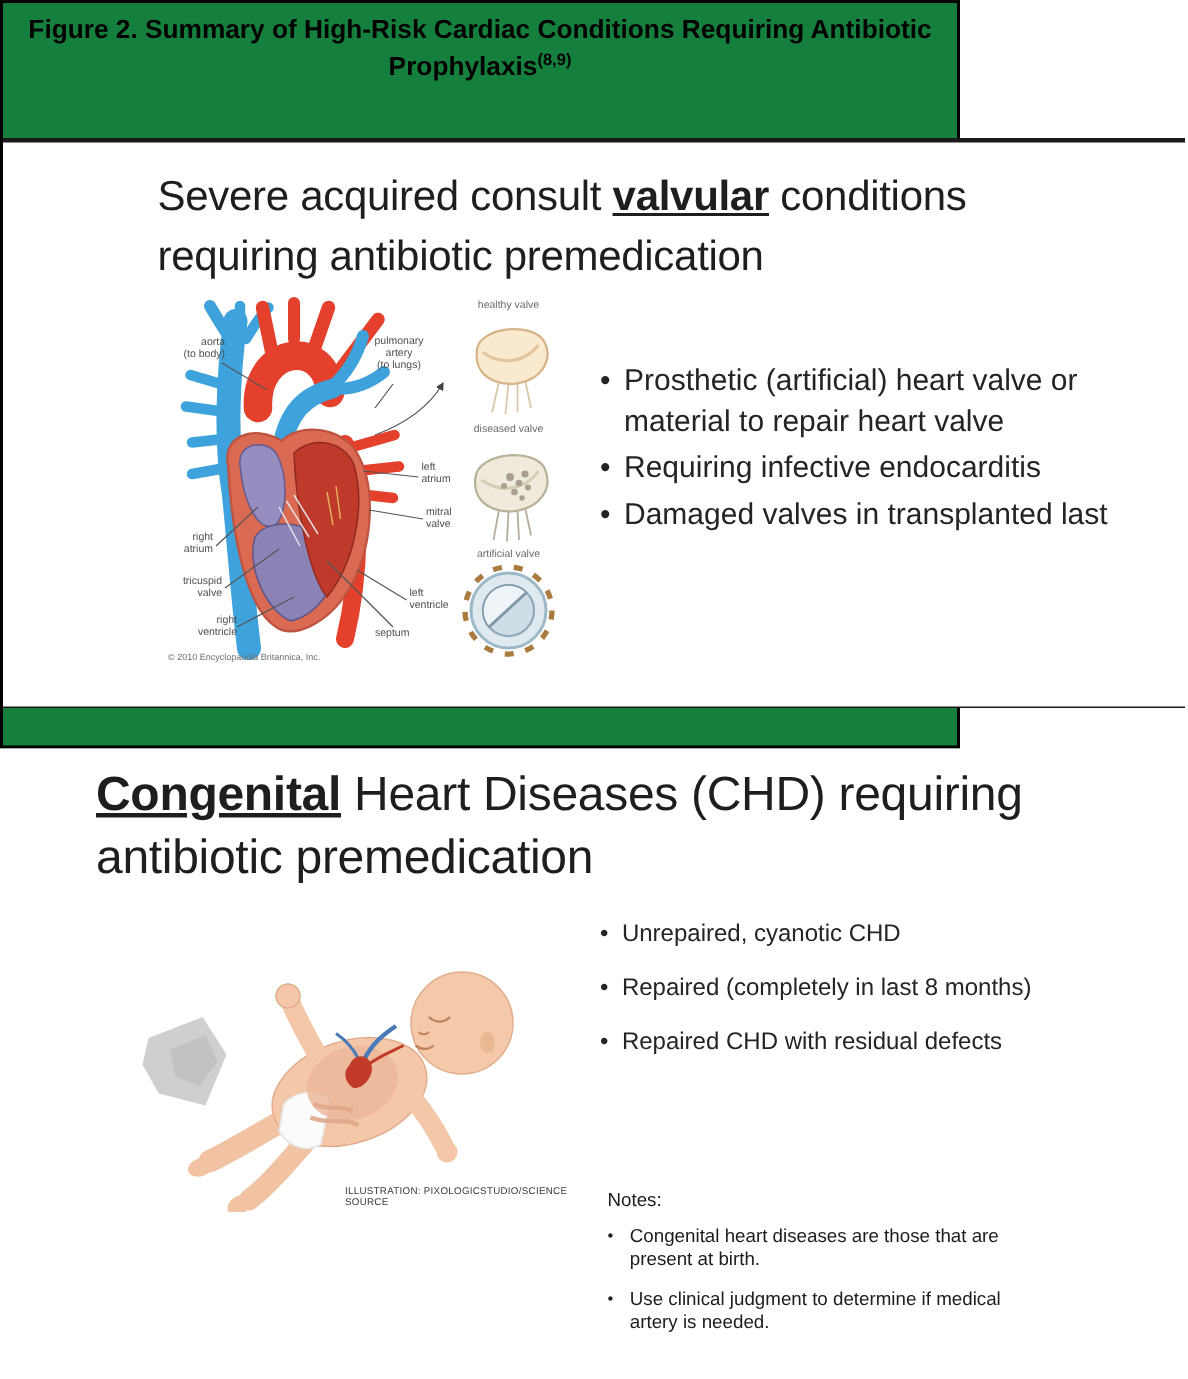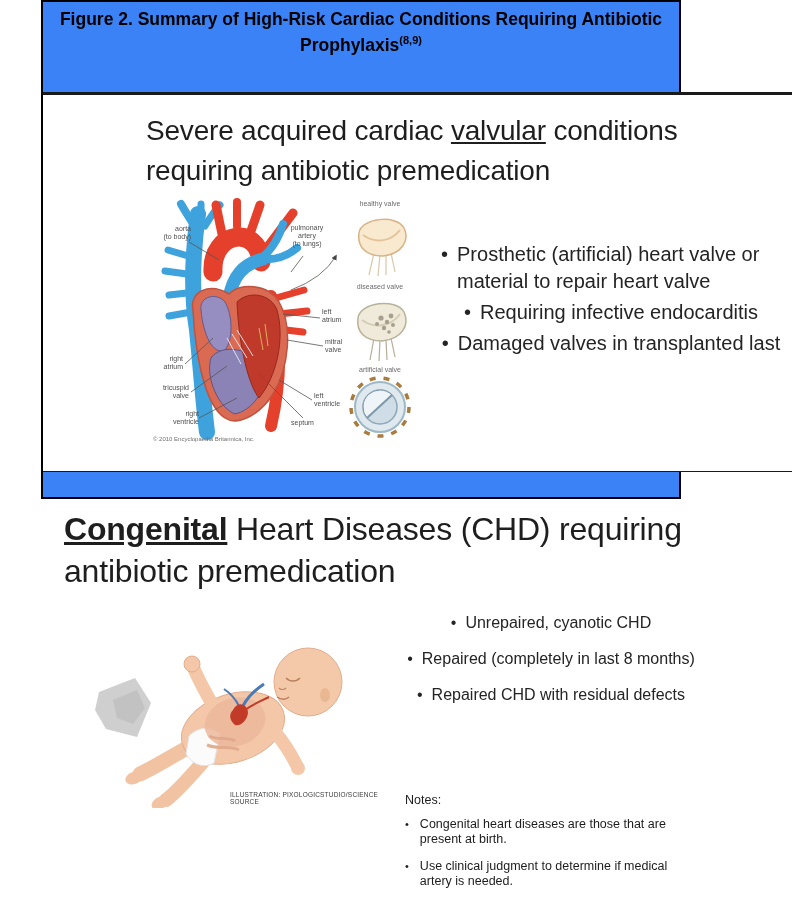--- a/index.html
+++ b/index.html
@@ -1,36 +1,36 @@
 <!DOCTYPE html>
 <html><head>
 <meta charset="utf-8">
 <style>
   * { margin:0; padding:0; box-sizing:border-box; }
   body { width:792px; height:919px; position:relative; background:#fff;
          font-family:"Liberation Sans", sans-serif; color:#1c1c1c; overflow:hidden; }
 
   
   .fig-box { position:absolute; left:0; top:0; width:640px; height:499px;
-             background:#3b82f6; border:2px solid #000;margin-left:41px; }
+             background:#15803d; border:2px solid #000; }
   .fig-header { padding-top:7px; height:90px; }
   .fig-title { max-width:700px; margin:0 auto; text-align:center;
                font-size:17.5px; font-weight:bold; line-height:21px; color:#000; }
   .fig-title sup { font-size:11px; }
 
   .slide1 { position:absolute; left:0; top:90px; width:788px; height:380px;
             background:#fff; border-top:3px solid #1a1a1a; border-bottom:1px solid #1a1a1a; }
 
   .s1-title { position:absolute; left:103px; top:16px; width:575px;
               font-size:28px; line-height:40px; color:#1e1e1e; letter-spacing:-0.2px; }
-  .s1-title .emph { font-weight:normal; text-decoration:underline; }
+  .s1-title .emph { font-weight:bold; text-decoration:underline; }
 
   
   .bullets { list-style:none; position:absolute; }
-  .bullets li { display:flex;justify-content:center; }
+  .bullets li { display:flex; }
   .bullets li::before { content:"•"; margin-right:9px; }
   .b1 { left:398px; top:146px; width:340px; font-size:20px; line-height:27px; color:#242424; }
   .b1 li { margin-bottom:4px; }
   .b2 { left:400px; top:110px; width:302px; font-size:16px; line-height:27px; color:#242424; }
   .b2 li { margin-bottom:9px; }
 
   
   .heart-wrap { position:absolute; left:98px; top:103px; width:210px; height:252px; }
   .heart-wrap svg { position:absolute; left:0; top:0; }
   .hl { position:absolute; font-size:7px; line-height:8px; color:#4f4f4f;
@@ -70,21 +70,21 @@
 </style>
 </head>
 <body>
 
 <div class="fig-box">
   <div class="fig-header">
     <div class="fig-title"><span>Figure 2. Summary of High-Risk Cardiac Conditions Requiring Antibiotic Prophylaxis</span><sup>(8,9)</sup></div>
   </div>
 
   <div class="slide1">
-    <div class="s1-title"><span>Severe acquired cardiac </span><span class="emph">valvular</span><span> conditions requiring antibiotic premedication</span></div>
+    <div class="s1-title"><span>Severe acquired consult </span><span class="emph">valvular</span><span> conditions requiring antibiotic premedication</span></div>
 
     <div class="heart-wrap">
       <svg width="210" height="252" viewBox="0 0 210 252">
         <defs>
           <marker id="ah" markerWidth="7" markerHeight="7" refX="5" refY="3.5" orient="auto">
             <path d="M0,0 L7,3.5 L0,7 Z" fill="#444"></path>
           </marker>
         </defs>
 
         <g stroke="#3ea2dc" fill="none" stroke-linecap="round">

